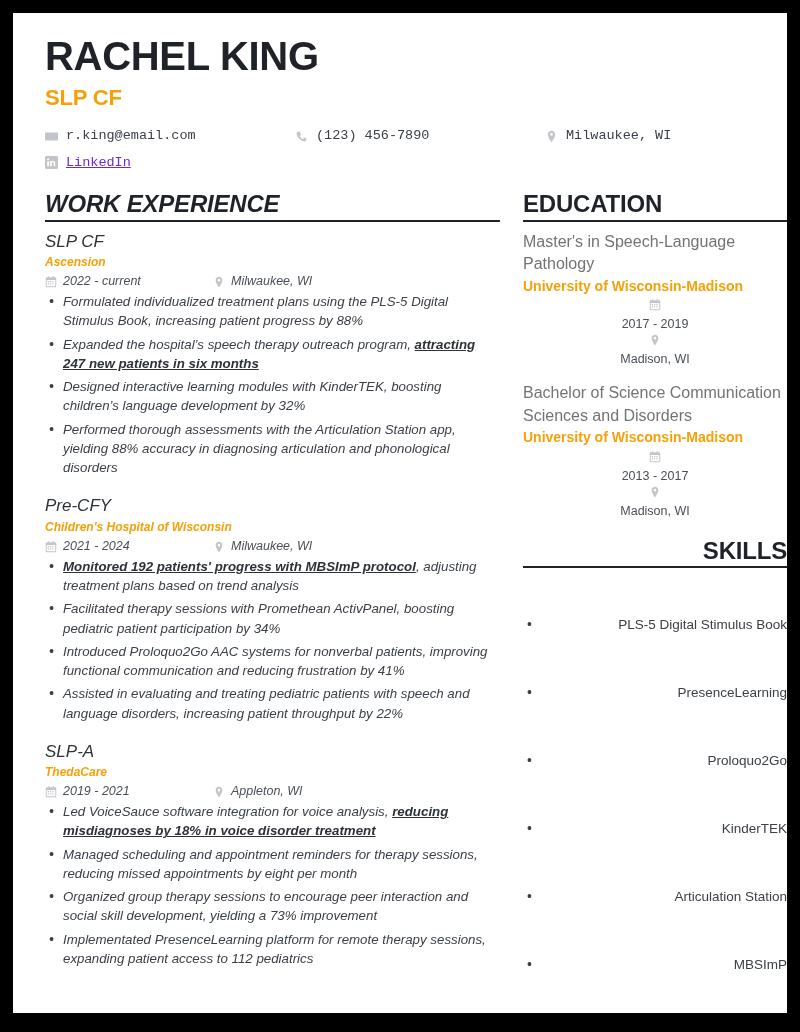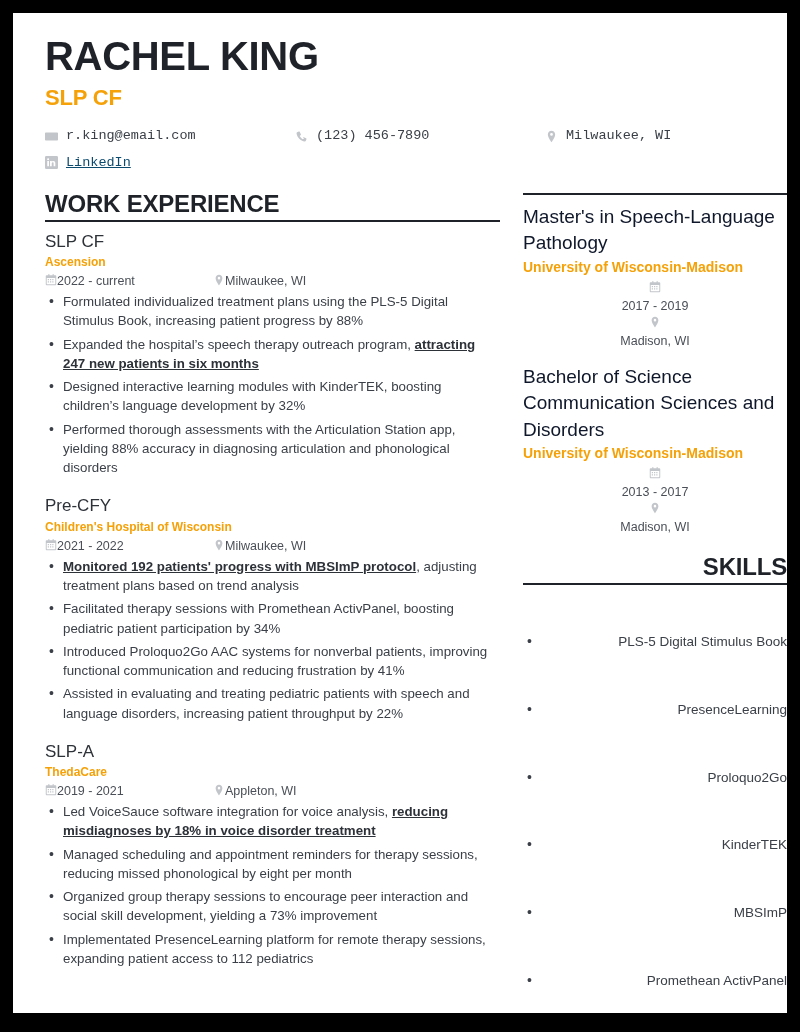--- a/index.html
+++ b/index.html
@@ -56,34 +56,34 @@
     font-size: 13.5px;
     color: #3b4048;
     line-height: 1.5;
     font-family: Liberation Mono, monospace;
   }
 
   .contact-item .ico { flex: 0 0 auto; display: flex; align-items: center; }
   .contact-item svg { display: block; fill: #c2c5ca; }
 
   .link-text {
-    color: #0c4a6e;
+    color: #6d28d9;
     text-decoration: underline;
     font-size: 13.5px;
   }
 
   
   .body {
     display: flex;
     padding: 18px 32px 0 32px;
     gap: 23px;
     align-items: flex-start;
   }
 
-  .col-left  { width: 455px; flex: 0 0 455px; }
+  .col-left  { width: 455px; flex: 0 0 455px; font-style: italic; }
   .col-right { width: 264px; flex: 0 0 264px; }
 
   .section + .section { margin-top: 20px; text-align: right; }
 
   .section-title {
     font-size: 24px;
     font-weight: 700;
     letter-spacing: -0.2px;
     color: #1f2329;
     line-height: 1.12;
@@ -114,21 +114,21 @@
   }
 
   .meta-row {
     display: flex;
     align-items: center;
     margin-top: 4px;
     font-size: 12.5px;
     color: #4a4f57;
   }
 
-  .meta-row .meta { display: flex; align-items: flex-start; }
+  .meta-row .meta { display: flex; align-items: flex-end; gap: 6px; }
   .meta-row .meta:first-child { width: 168px; flex: 0 0 168px; }
   .meta-row svg { display: block; fill: #c2c5ca; }
 
   .meta-stack .meta {
     display: flex;
     align-items: center;
     gap: 6px;
     font-size: 12.5px;
     color: #4a4f57;
     margin-top: 3px;
@@ -158,23 +158,23 @@
     font-size: 14px;
     color: #3b4048;
   }
 
   .hl { font-weight: 700; text-decoration: underline; color: #2d3138; }
 
   
   .edu + .edu { margin-top: 16px; }
 
   .edu-degree {
-    font-size: 19px;
+    font-size: 16px;
     line-height: 1.4;
-    color: #0f172a;
+    color: #737373;
   }
 
   .edu-school {
     font-size: 14px;
     font-weight: 700;
     color: #f5a108;
     line-height: 1.4;
     margin-top: 1px;
   }
 
@@ -289,21 +289,21 @@
         <div class="entry">
           <div class="entry-role">Pre-CFY</div>
           <div class="entry-org">Children's Hospital of Wisconsin</div>
           <div class="meta-row">
             <span class="meta">
               <span>
                   <svg width="12" height="12" viewBox="0 0 16 16">
                     <path d="M4.5 0v1.6H2.2A1.2 1.2 0 0 0 1 2.8v11A1.2 1.2 0 0 0 2.2 15h11.6a1.2 1.2 0 0 0 1.2-1.2v-11a1.2 1.2 0 0 0-1.2-1.2h-2.3V0h-1.3v1.6H5.8V0H4.5zM2.3 5.2h11.4v8.5H2.3V5.2zm1.4 1.6v1.5h1.6V6.8H3.7zm3 0v1.5h1.6V6.8H6.7zm3 0v1.5h1.6V6.8H9.7zm-6 3v1.5h1.6V9.8H3.7zm3 0v1.5h1.6V9.8H6.7zm3 0v1.5h1.6V9.8H9.7z"></path>
                   </svg>
                 </span>
-              <span>2021 - 2022</span>
+              <span>2021 - 2024</span>
             </span>
             <span class="meta">
               <span>
                   <svg width="12" height="12" viewBox="0 0 16 16">
                     <path d="M8 1C5.5 1 3.5 3 3.5 5.5 3.5 9 8 15 8 15s4.5-6 4.5-9.5C12.5 3 10.5 1 8 1zm0 6.2a1.7 1.7 0 1 1 0-3.4 1.7 1.7 0 0 1 0 3.4z"></path>
                   </svg>
                 </span>
               <span>Milwaukee, WI</span>
             </span>
           </div>
@@ -331,32 +331,33 @@
               <span>
                   <svg width="12" height="12" viewBox="0 0 16 16">
                     <path d="M8 1C5.5 1 3.5 3 3.5 5.5 3.5 9 8 15 8 15s4.5-6 4.5-9.5C12.5 3 10.5 1 8 1zm0 6.2a1.7 1.7 0 1 1 0-3.4 1.7 1.7 0 0 1 0 3.4z"></path>
                   </svg>
                 </span>
               <span>Appleton, WI</span>
             </span>
           </div>
           <ul class="bullets">
             <li><span>Led VoiceSauce software integration for voice analysis, </span><span class="hl">reducing misdiagnoses by 18% in voice disorder treatment</span><span></span></li>
-            <li><span>Managed scheduling and appointment reminders for therapy sessions, reducing missed phonological by eight per month</span><span class="hl"></span><span></span></li>
+            <li><span>Managed scheduling and appointment reminders for therapy sessions, reducing missed appointments by eight per month</span><span class="hl"></span><span></span></li>
             <li><span>Organized group therapy sessions to encourage peer interaction and social skill development, yielding a 73% improvement</span><span class="hl"></span><span></span></li>
             <li><span>Implementated PresenceLearning platform for remote therapy sessions, expanding patient access to 112 pediatrics</span><span class="hl"></span><span></span></li>
           </ul>
         </div>
 
       </div>
     </div>
 
     <div class="col-right">
 
       <div class="section">
+        <div class="section-title">EDUCATION</div>
         <div class="section-rule"></div>
 
         <div class="edu">
           <div class="edu-degree">Master's in Speech-Language Pathology</div>
           <div class="edu-school">University of Wisconsin-Madison</div>
           <div class="meta-stack">
             <div class="meta">
               <span>
                   <svg width="12" height="12" viewBox="0 0 16 16">
                     <path d="M4.5 0v1.6H2.2A1.2 1.2 0 0 0 1 2.8v11A1.2 1.2 0 0 0 2.2 15h11.6a1.2 1.2 0 0 0 1.2-1.2v-11a1.2 1.2 0 0 0-1.2-1.2h-2.3V0h-1.3v1.6H5.8V0H4.5zM2.3 5.2h11.4v8.5H2.3V5.2zm1.4 1.6v1.5h1.6V6.8H3.7zm3 0v1.5h1.6V6.8H6.7zm3 0v1.5h1.6V6.8H9.7zm-6 3v1.5h1.6V9.8H3.7zm3 0v1.5h1.6V9.8H6.7zm3 0v1.5h1.6V9.8H9.7z"></path>
@@ -400,20 +401,21 @@
       </div>
 
       <div class="section">
         <div class="section-title">SKILLS</div>
         <div class="section-rule"></div>
         <ul class="plain">
           <li>PLS-5 Digital Stimulus Book</li>
           <li>PresenceLearning</li>
           <li>Proloquo2Go</li>
           <li>KinderTEK</li>
+          <li>Articulation Station</li>
           <li>MBSImP</li>
           <li>Promethean ActivPanel</li>
         </ul>
       </div>
 
       <div class="section">
         <div class="section-title">CERTIFICATIONS</div>
         <div class="section-rule"></div>
         <ul class="plain">
           <li>ASHA Certification</li>

